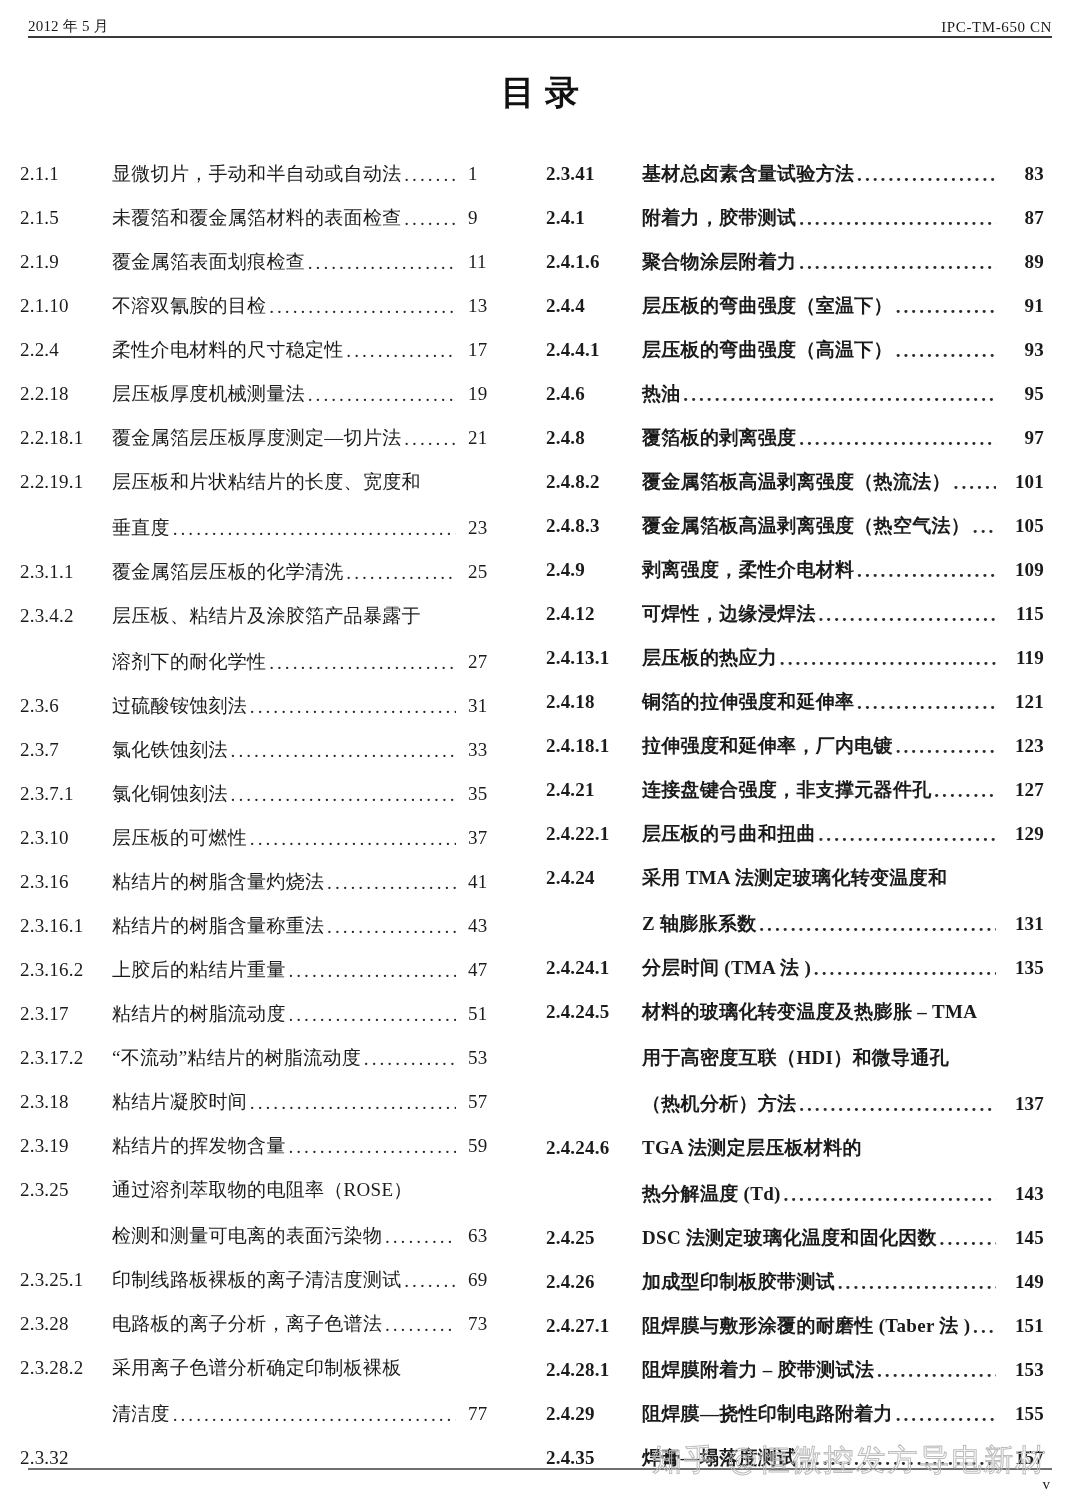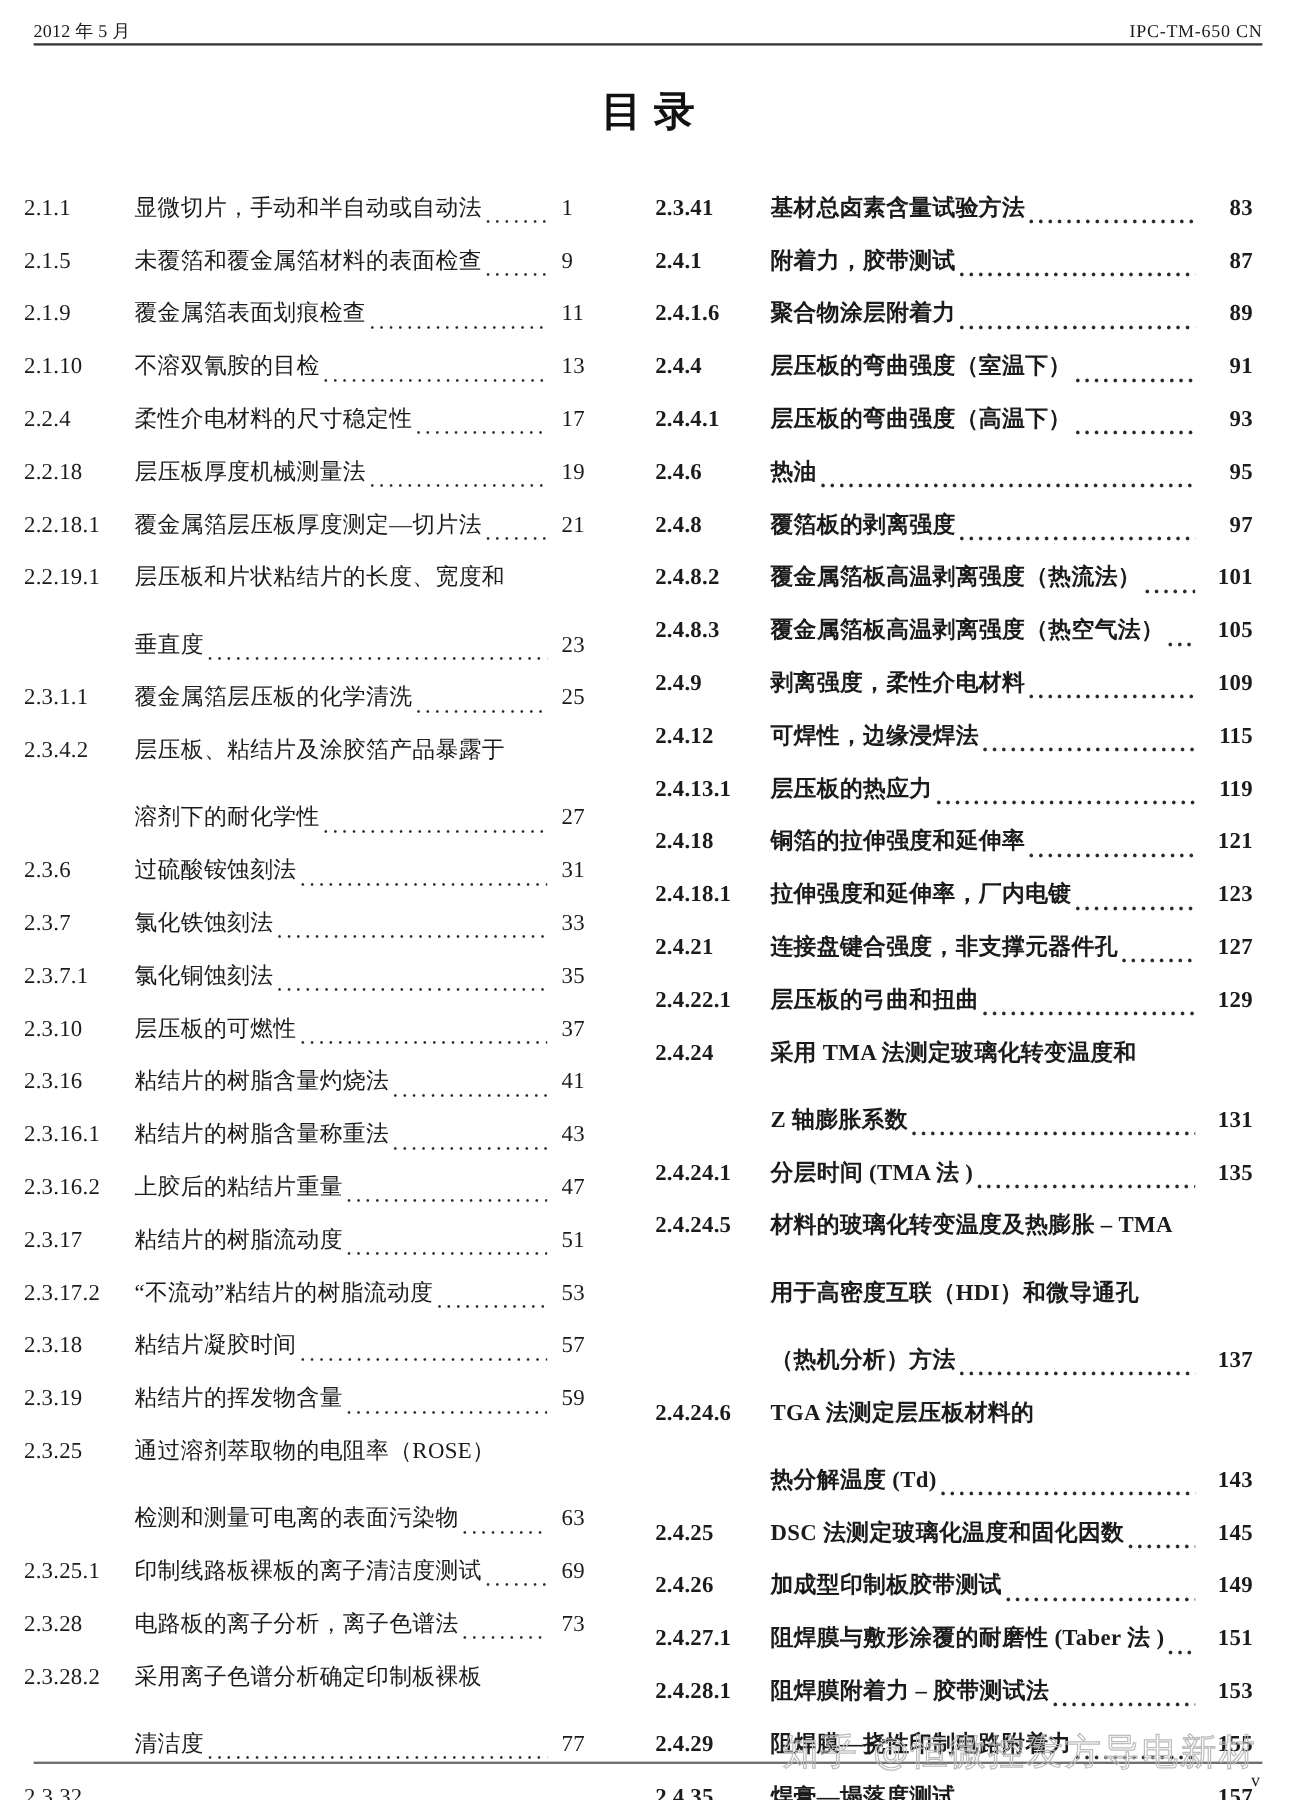--- a/index.html
+++ b/index.html
@@ -103,24 +103,24 @@
   .col-left .entry .num  { width: 92px; }
   .col-right .entry .num { width: 96px; }
 
   .entry .body {
     flex: 1 1 auto;
     min-width: 0;
   }
 
   .line {
     display: flex;
-    align-items: flex-end;
+    align-items: center;
     width: 100%;
   }
-  .line + .line { margin-top: 24px; }
+  .line + .line { margin-top: 14px; }
 
   .ttl {
     flex: 0 1 auto;
     white-space: nowrap;
     letter-spacing: .3px;
   }
   .dots {
     flex: 1 1 auto;
     overflow: hidden;
     white-space: nowrap;

